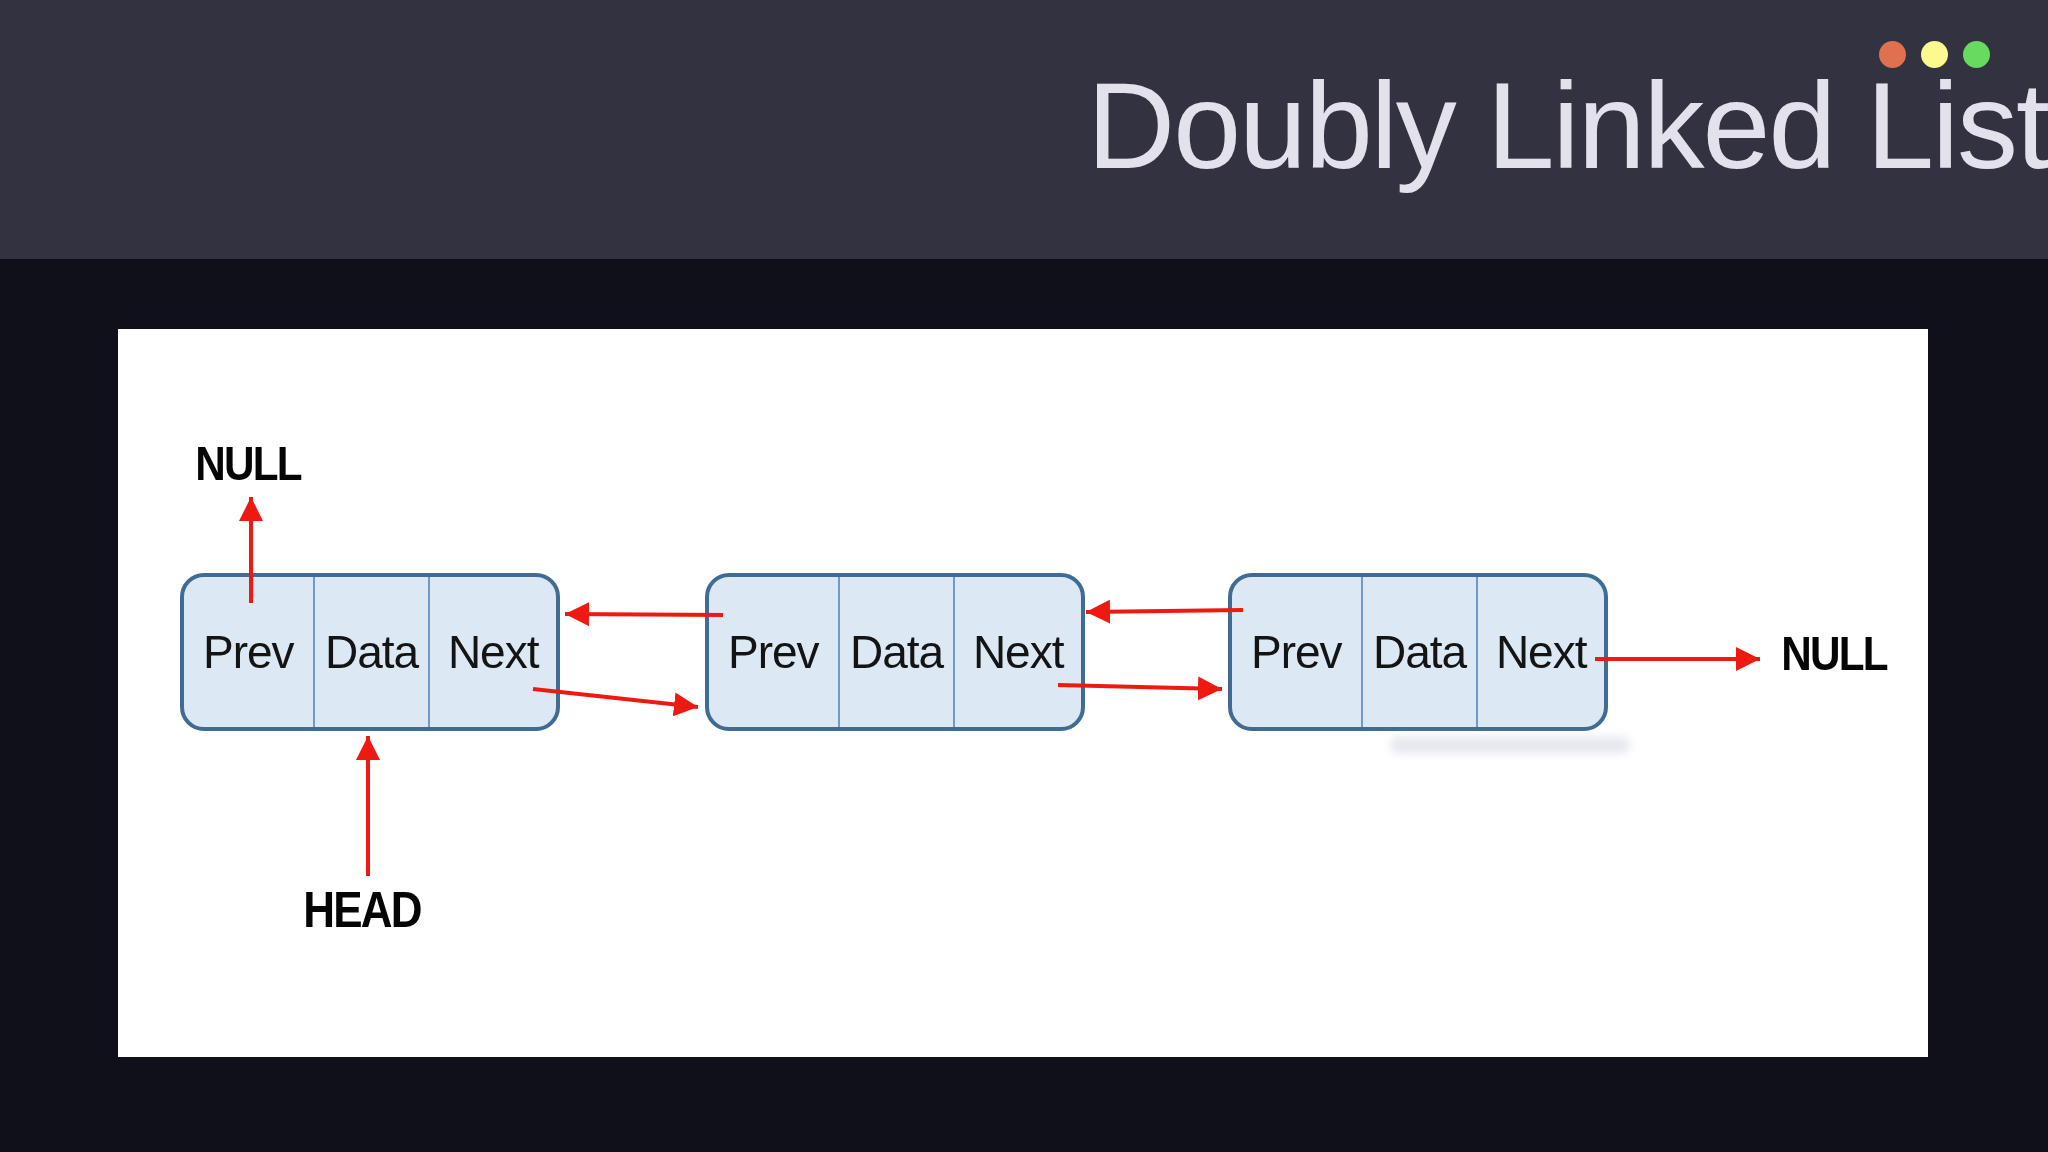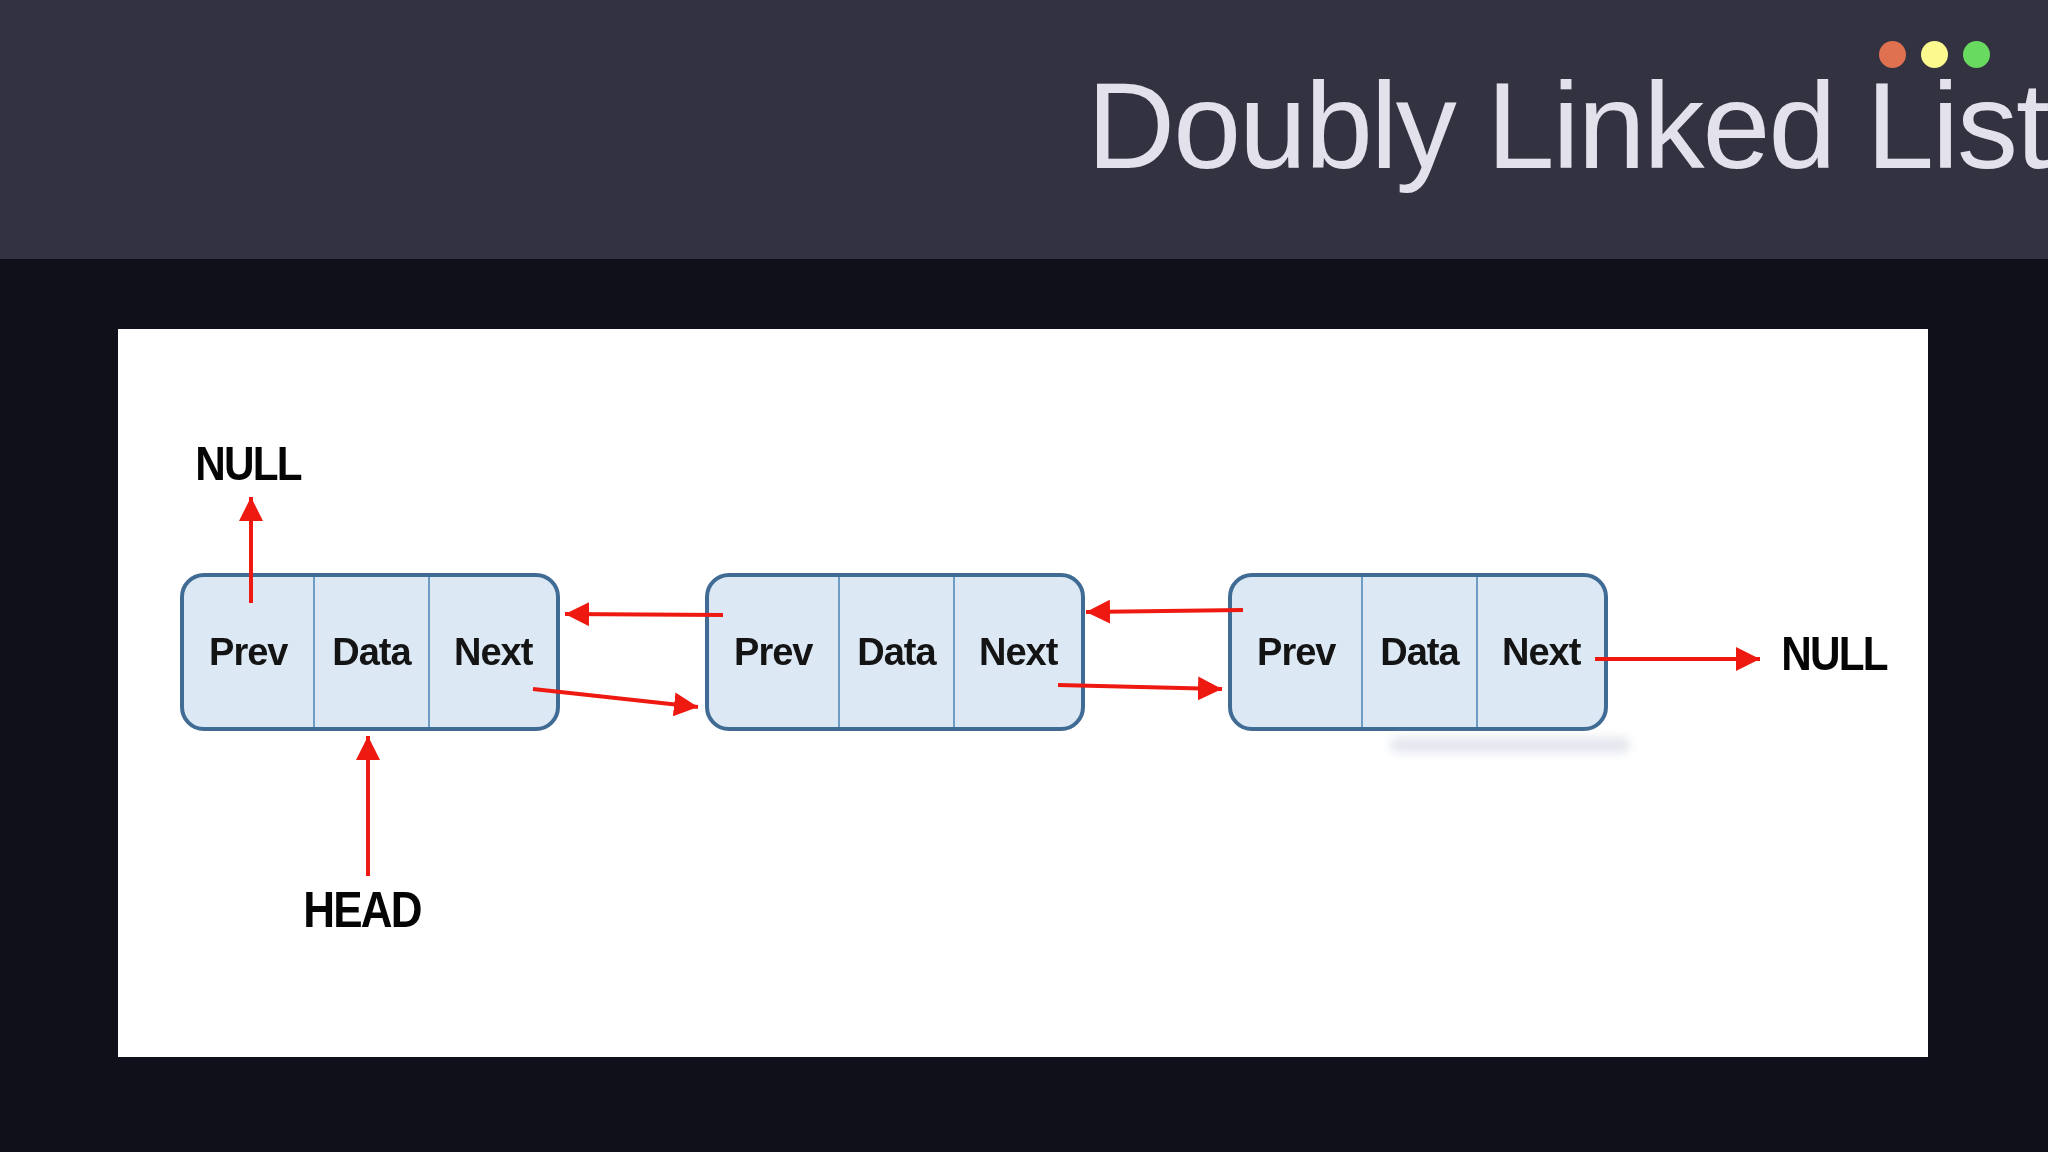--- a/index.html
+++ b/index.html
@@ -48,21 +48,21 @@
     position:absolute;top:244px;width:380px;height:158px;
     box-sizing:border-box;
     background:var(--node-fill);
     border:4px solid var(--node-border);
     border-radius:24px;
     display:flex;
     overflow:hidden;
   }
   .node .cell{
     display:flex;align-items:center;justify-content:center;
-    font-weight:bold;font-size:38px;color:var(--node-text);
+    font-weight:normal;font-size:46px;color:var(--node-text);
     letter-spacing:-1px;
     box-sizing:border-box;
   }
   .node .cell:nth-child(1){width:130px;}
   .node .cell:nth-child(2){width:119px;border-left:2px solid var(--node-divider);border-right:2px solid var(--node-divider);}
   .node .cell:nth-child(3){width:127px;}
   .node-1{left:62px;}
   .node-2{left:587px;}
   .node-3{left:1110px;}
   .diagram-label{

